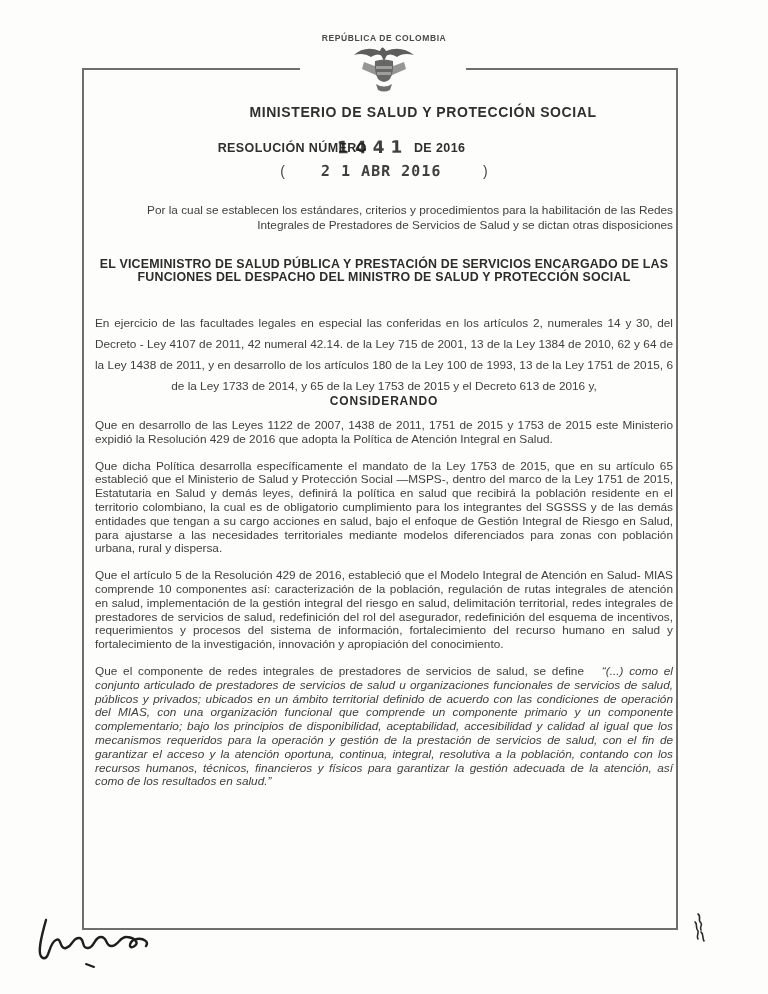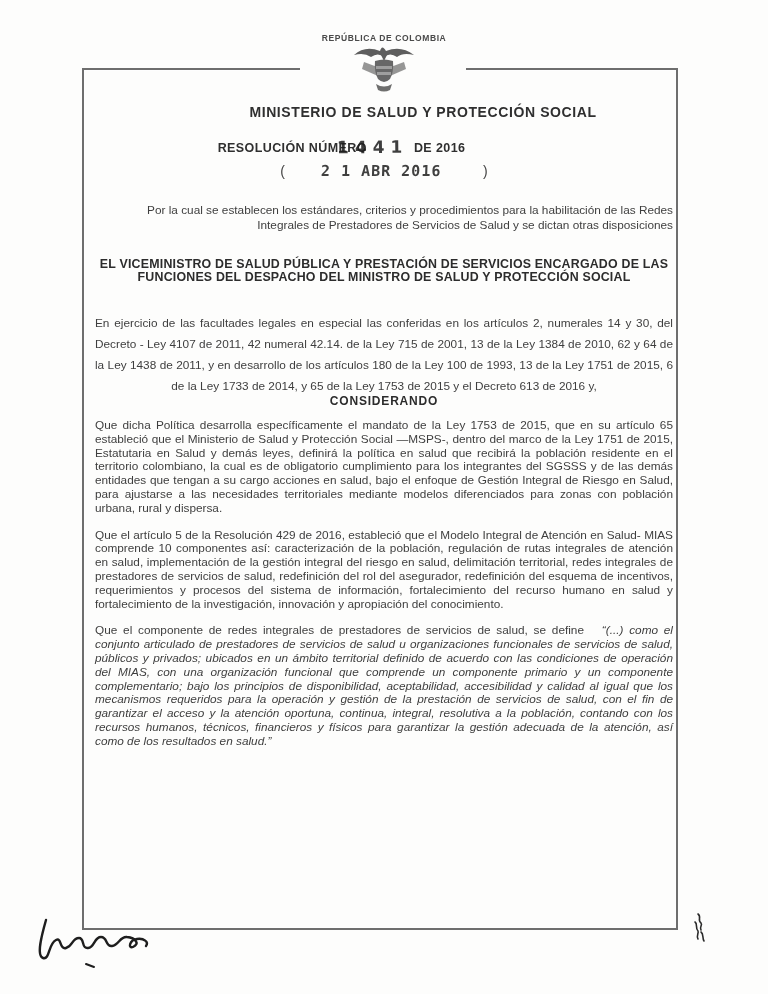--- a/index.html
+++ b/index.html
@@ -135,20 +135,21 @@
 
   <div class="subject">Por la cual se establecen los estándares, criterios y procedimientos para la habilitación de las Redes Integrales de Prestadores de Servicios de Salud y se dictan otras disposiciones</div>
 
   <div class="authority">EL VICEMINISTRO DE SALUD PÚBLICA Y PRESTACIÓN DE SERVICIOS ENCARGADO DE LAS FUNCIONES DEL DESPACHO DEL MINISTRO DE SALUD Y PROTECCIÓN SOCIAL</div>
 
   <div class="powers">En ejercicio de las facultades legales en especial las conferidas en los artículos 2, numerales 14 y 30, del Decreto - Ley 4107 de 2011, 42 numeral 42.14. de la Ley 715 de 2001, 13 de la Ley 1384 de 2010, 62 y 64 de la Ley 1438 de 2011, y en desarrollo de los artículos 180 de la Ley 100 de 1993, 13 de la Ley 1751 de 2015, 6 de la Ley 1733 de 2014, y 65 de la Ley 1753 de 2015 y el Decreto 613 de 2016 y,</div>
 
   <div class="considerando">CONSIDERANDO</div>
 
   <div class="recitals">
+    <p>Que en desarrollo de las Leyes 1122 de 2007, 1438 de 2011, 1751 de 2015 y 1753 de 2015 este Ministerio expidió la Resolución 429 de 2016 que adopta la Política de Atención Integral en Salud.</p>
     <p>Que dicha Política desarrolla específicamente el mandato de la Ley 1753 de 2015, que en su artículo 65 estableció que el Ministerio de Salud y Protección Social —MSPS-, dentro del marco de la Ley 1751 de 2015, Estatutaria en Salud y demás leyes, definirá la política en salud que recibirá la población residente en el territorio colombiano, la cual es de obligatorio cumplimiento para los integrantes del SGSSS y de las demás entidades que tengan a su cargo acciones en salud, bajo el enfoque de Gestión Integral de Riesgo en Salud, para ajustarse a las necesidades territoriales mediante modelos diferenciados para zonas con población urbana, rural y dispersa.</p>
     <p>Que el artículo 5 de la Resolución 429 de 2016, estableció que el Modelo Integral de Atención en Salud- MIAS comprende 10 componentes así: caracterización de la población, regulación de rutas integrales de atención en salud, implementación de la gestión integral del riesgo en salud, delimitación territorial, redes integrales de prestadores de servicios de salud, redefinición del rol del asegurador, redefinición del esquema de incentivos, requerimientos y procesos del sistema de información, fortalecimiento del recurso humano en salud y fortalecimiento de la investigación, innovación y apropiación del conocimiento.</p>
     <p><span>Que el componente de redes integrales de prestadores de servicios de salud, se define  </span><span class="quoted">“(...) como el conjunto articulado de prestadores de servicios de salud u organizaciones funcionales de servicios de salud, públicos y privados; ubicados en un ámbito territorial definido de acuerdo con las condiciones de operación del MIAS, con una organización funcional que comprende un componente primario y un componente complementario; bajo los principios de disponibilidad, aceptabilidad, accesibilidad y calidad al igual que los mecanismos requeridos para la operación y gestión de la prestación de servicios de salud, con el fin de garantizar el acceso y la atención oportuna, continua, integral, resolutiva a la población, contando con los recursos humanos, técnicos, financieros y físicos para garantizar la gestión adecuada de la atención, así como de los resultados en salud.”</span></p>
   </div>
 
   <svg class="signature" viewBox="0 0 160 64" aria-hidden="true">
     <path d="M16 8 C12 22 6 44 13 46 C20 48 18 32 26 28 C32 25 29 38 36 36 C43 34 42 26 49 26 C55 26 51 37 58 36 C65 35 64 25 71 25 C78 25 75 35 82 34 C89 33 90 24 97 25 C106 26 110 32 103 35 C98 37 99 28 107 27 C114 26 119 30 116 34" fill="none" stroke="#1e1e1e" stroke-width="2.4" stroke-linecap="round" stroke-linejoin="round"></path>
     <path d="M56 52 L64 55" fill="none" stroke="#1e1e1e" stroke-width="2" stroke-linecap="round"></path>
   </svg>
 

